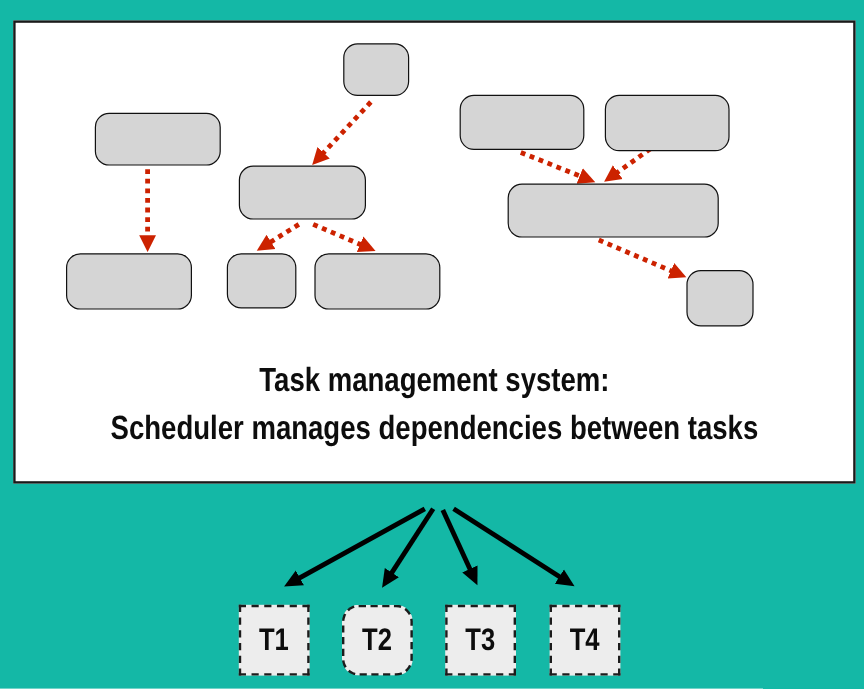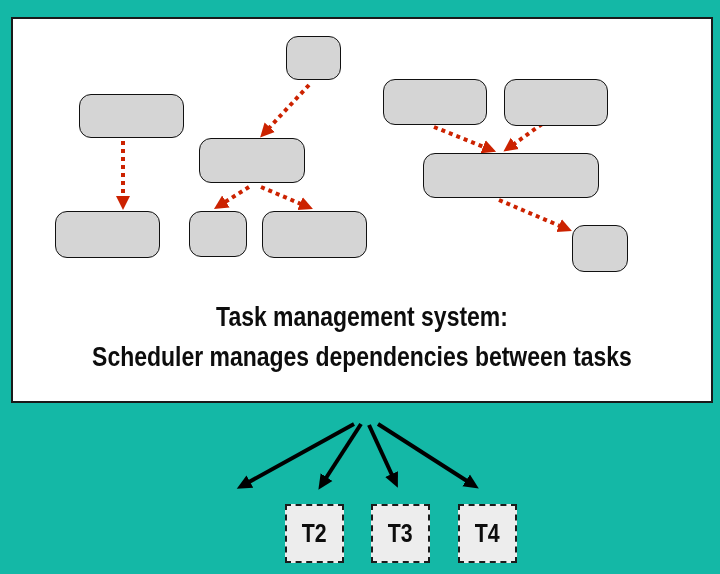--- a/index.html
+++ b/index.html
@@ -116,21 +116,24 @@
   <div class="node" style="left:383px; top:79px;  width:104px; height:46px;"></div>
   <div class="node" style="left:504px; top:79px;  width:104px; height:47px;"></div>
   <div class="node" style="left:423px; top:153px; width:176px; height:45px;"></div>
   <div class="node" style="left:572px; top:225px; width:56px;  height:47px;"></div>
 
   <div class="caption">
     <div>Task management system:</div>
     <div>Scheduler manages dependencies between tasks</div>
   </div>
 
-  <div class="task-box" style="left:285px;">
+  <div class="task-box" style="left:199px;">
+    <span class="task-label">T1</span>
+  </div>
+  <div class="task-box" style="left:285px;border-radius:14px;">
     <span class="task-label">T2</span>
   </div>
   <div class="task-box" style="left:371px;text-align:center;">
     <span class="task-label">T3</span>
   </div>
   <div class="task-box" style="left:458px;">
     <span class="task-label">T4</span>
   </div>
 
 </div>

